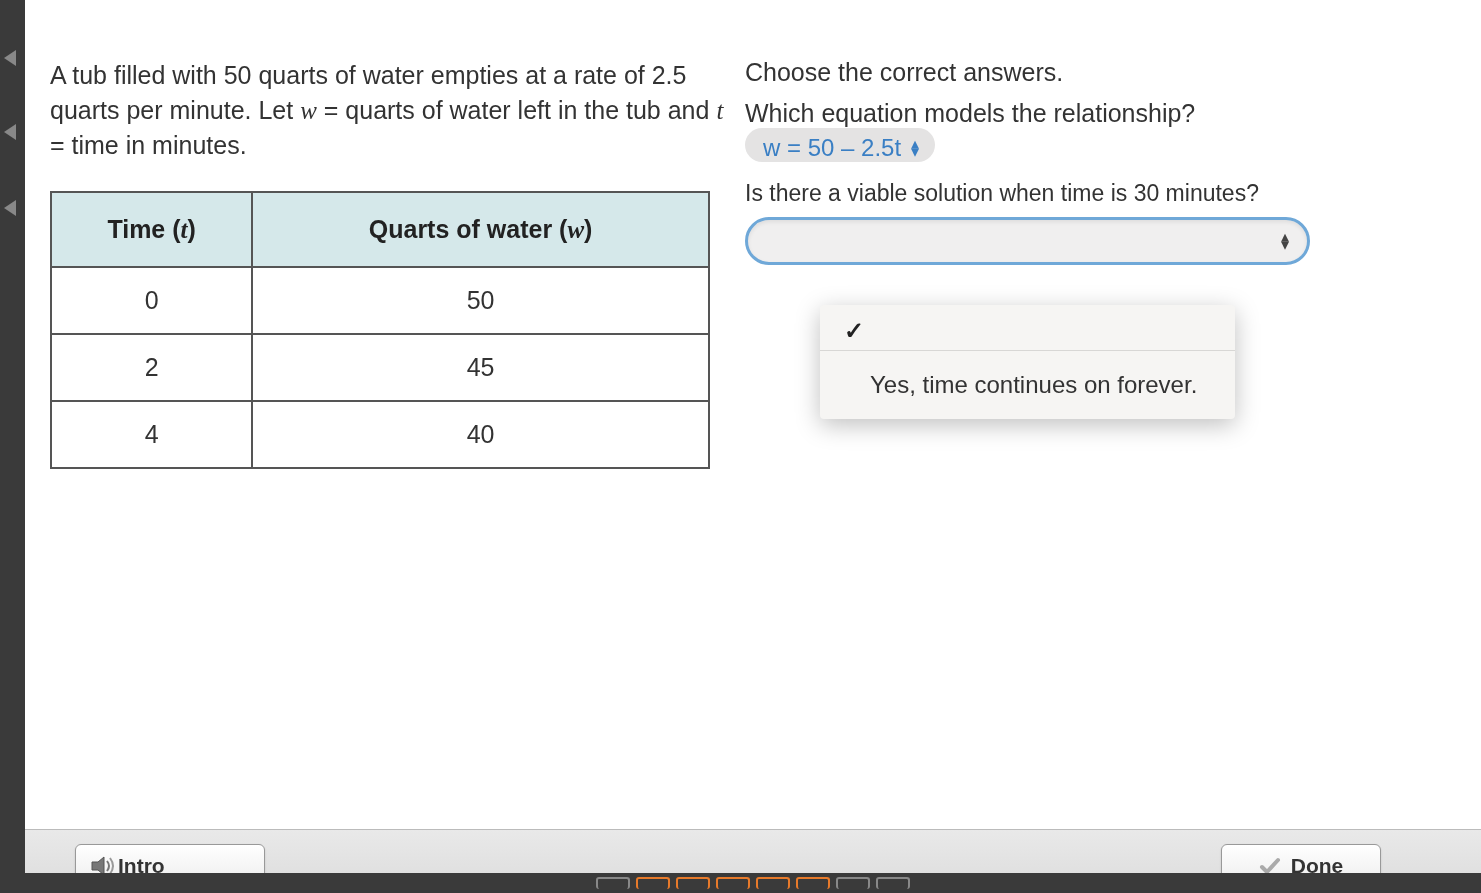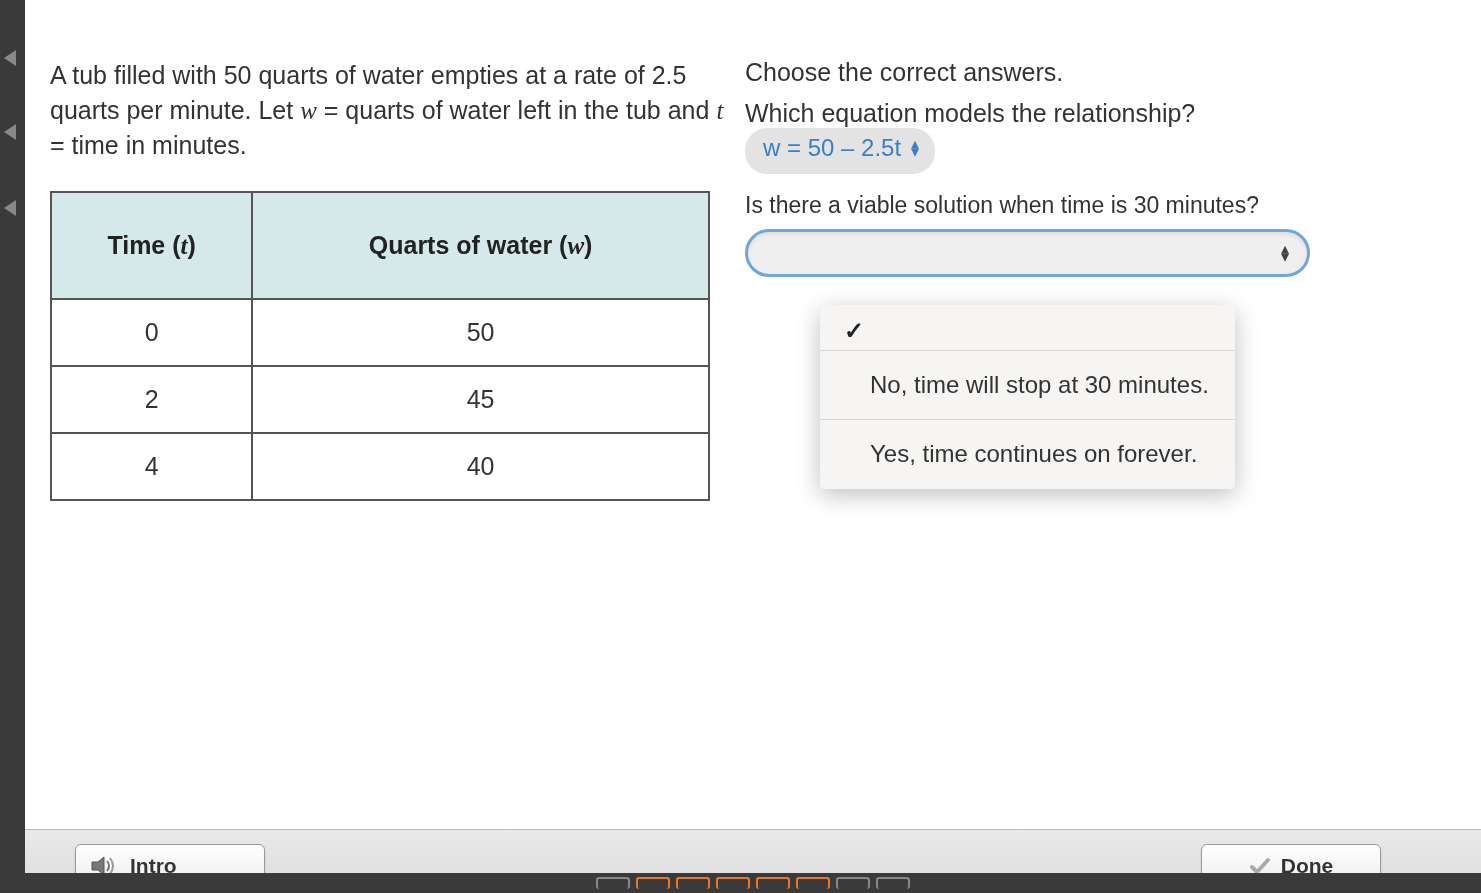--- a/index.html
+++ b/index.html
@@ -80,21 +80,21 @@
     .data-table th, .data-table td {
       border: 2px solid #555;
       text-align: center;
       font-size: 25px;
       padding: 18px 8px;
     }
     .data-table th {
       background: #d5e8ea;
       font-weight: bold;
       color: #222;
-      padding: 38px 8px;
+      padding: 22px 8px;
     }
     .data-table th i { font-style: italic; font-family: 'Times New Roman', serif; }
     .data-table td { background: #fff; color: #333; }
     .right-col {
       position: absolute;
       left: 720px;
       top: 18px;
       width: 720px;
     }
     .instruct {
@@ -105,21 +105,21 @@
     .question1 {
       font-size: 25px;
       color: #333;
       margin-bottom: 0;
     }
     .pill-answer {
       display: inline-flex;
       align-items: center;
       background: #e4e3e3;
       border-radius: 22px;
-      padding: 6px 16px 12px 18px;
+      padding: 6px 16px 0 18px;
       font-size: 24px;
       color: #3a7fc4;
       gap: 10px;
     }
     .pill-answer span { color: #3a7fc4; }
     .updown-icon {
       font-size: 16px;
       color: #3a7fc4;
       line-height: 0.5;
       display: flex;
@@ -191,40 +191,39 @@
       position: absolute;
       left: 50px;
       top: 14px;
       width: 190px;
       height: 44px;
       background: linear-gradient(#ffffff, #ececec);
       border: 1px solid #999;
       border-radius: 6px;
       display: flex;
       align-items: center;
-      gap: 12px;
       padding: 0 14px;
       font-size: 21px;
       font-weight: bold;
       color: #333;
       cursor: pointer;
       box-shadow: 0 1px 2px rgba(0,0,0,0.15);
     }
     .speaker-icon {
       width: 28px;
       height: 24px;
       display: inline-block;
       position: relative;
     }
     .speaker-icon svg { width: 28px; height: 24px; }
     .done-btn {
       position: absolute;
       right: 100px;
       top: 14px;
-      width: 180px;
+      width: 160px;
       height: 44px;
       background: linear-gradient(#ffffff, #ececec);
       border: 1px solid #999;
       border-radius: 6px;
       display: flex;
       align-items: center;
       justify-content: center;
       gap: 10px;
       font-size: 21px;
       font-weight: bold;
@@ -326,23 +325,20 @@
             <span>▾</span>
         </span>
       </div>
     </div>
 
     <div class="dropdown-menu">
       <div class="opt blank">
         <span></span>
       </div>
       <div class="opt">
-        <span>No, time will stop at 30 minutes.</span>
-      </div>
-      <div class="opt">
         <span>Yes, time continues on forever.</span>
       </div>
     </div>
 
   </div>
 
   <div class="toolbar">
     <button class="intro-btn">
       <span class="speaker-icon">
         <svg viewBox="0 0 28 24">

